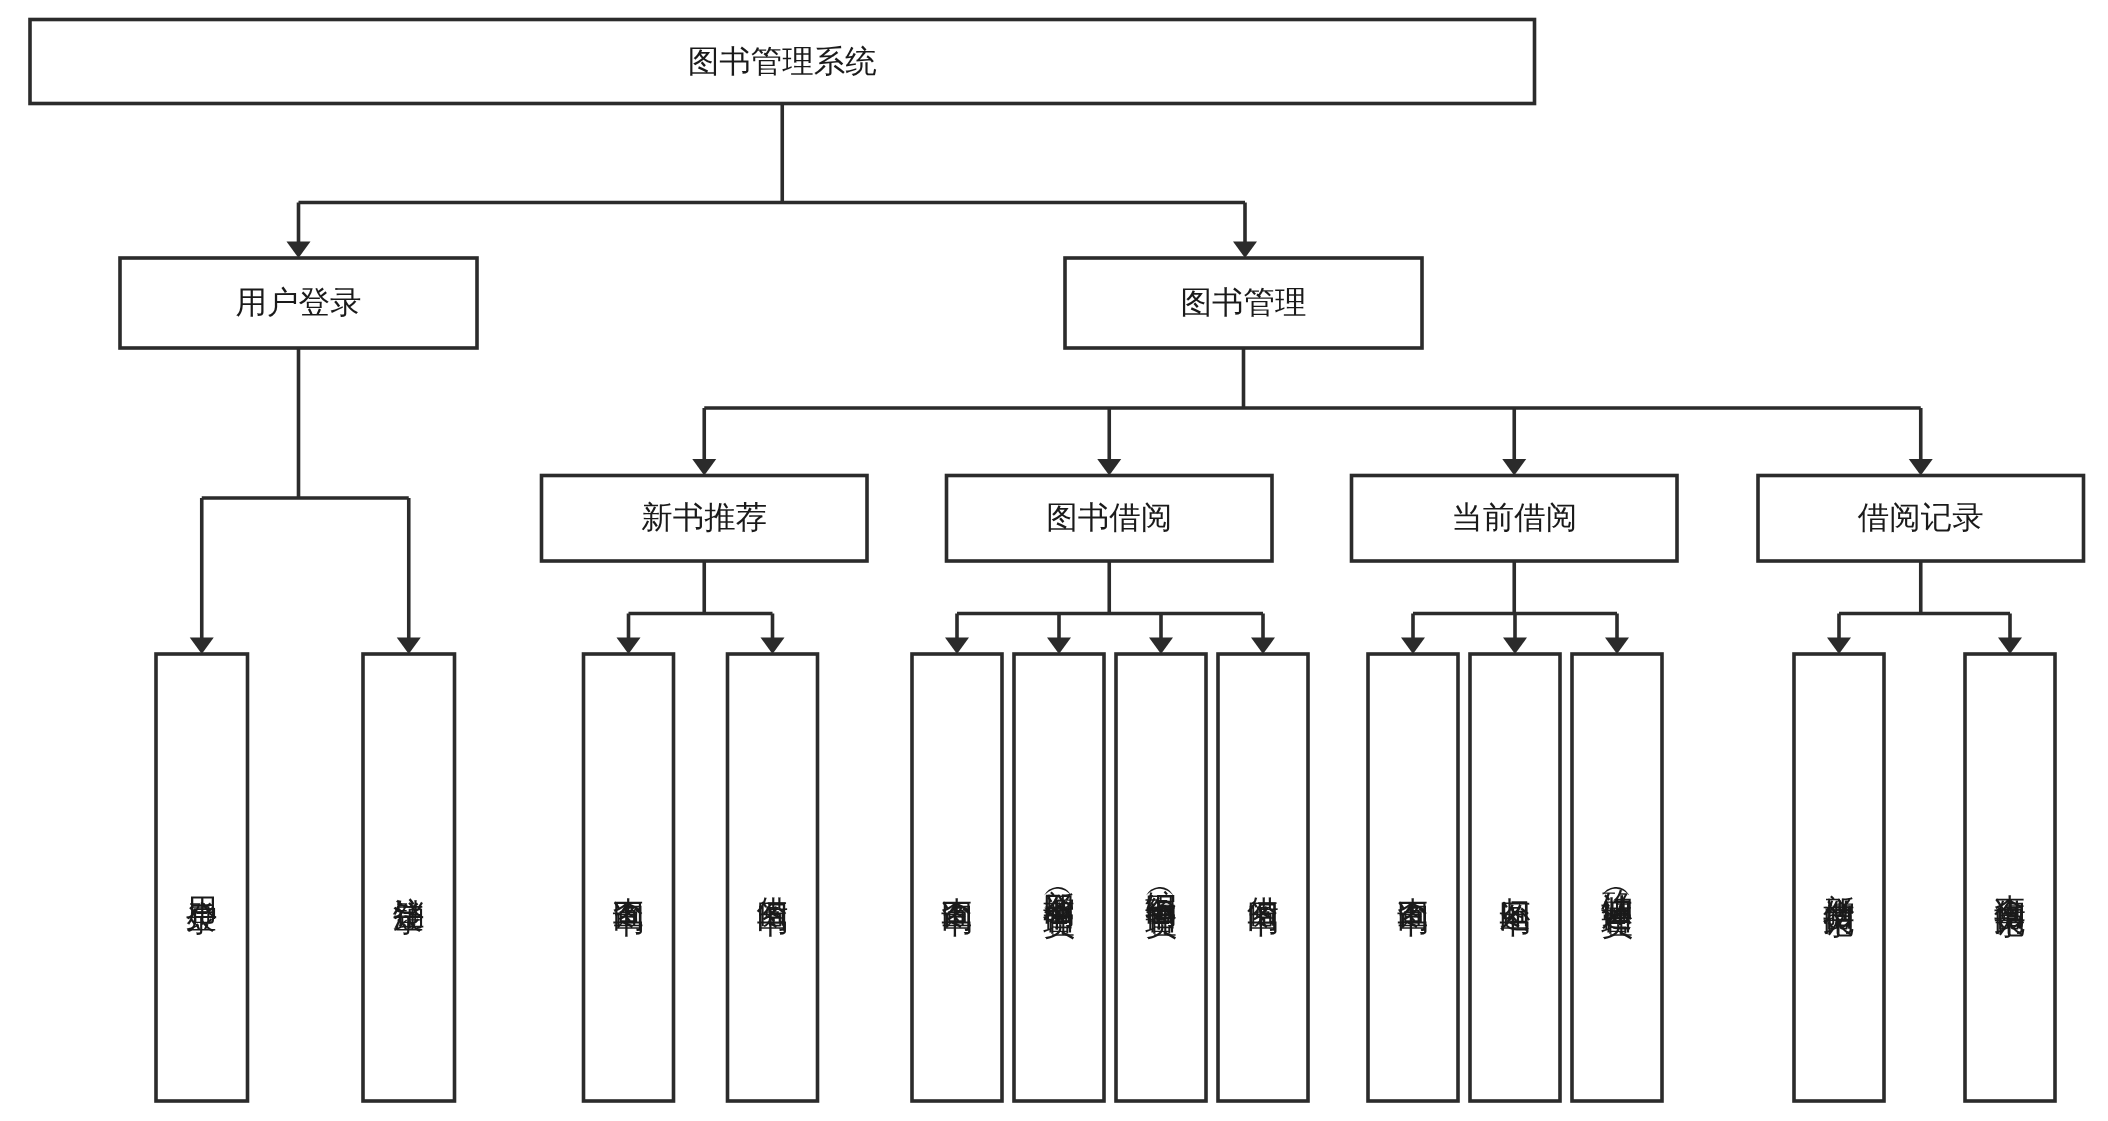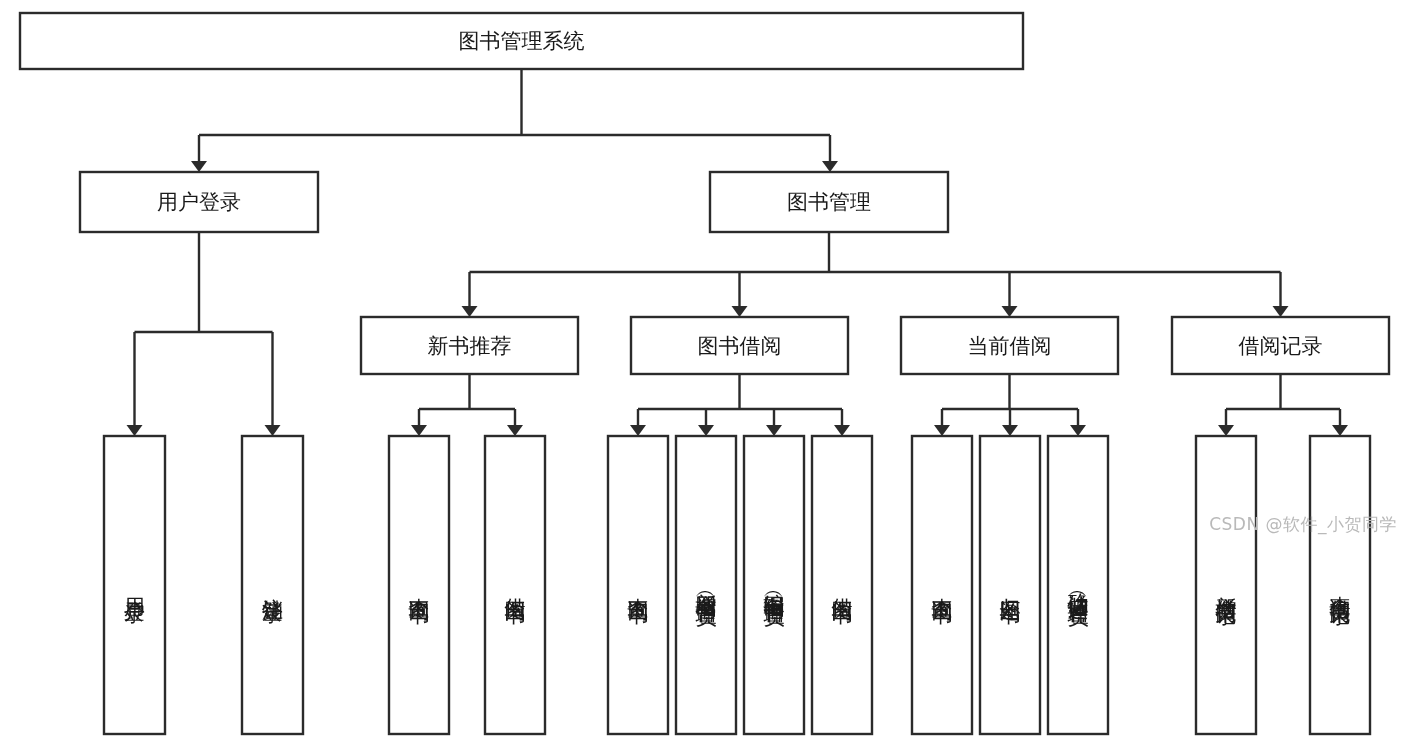--- a/index.html
+++ b/index.html
@@ -183,15 +183,14 @@
         <span class="vlabel">确认归还（管理员）</span>
       </div>
       <div class="vlabel-wrap" style="left: 1196px; top: 436px; width: 60px; height: 155px; padding-top: 143px;">
         <span class="vlabel">新增借阅记录</span>
       </div>
       <div class="vlabel-wrap" style="left: 1310px; top: 436px; width: 60px; height: 155px; padding-top: 143px;">
         <span class="vlabel">查询借阅记录</span>
       </div>
     </div>
 
-  <div class="watermark">CSDN @软件_小贺同学</div>
 
 </div>
 
 </body></html>

